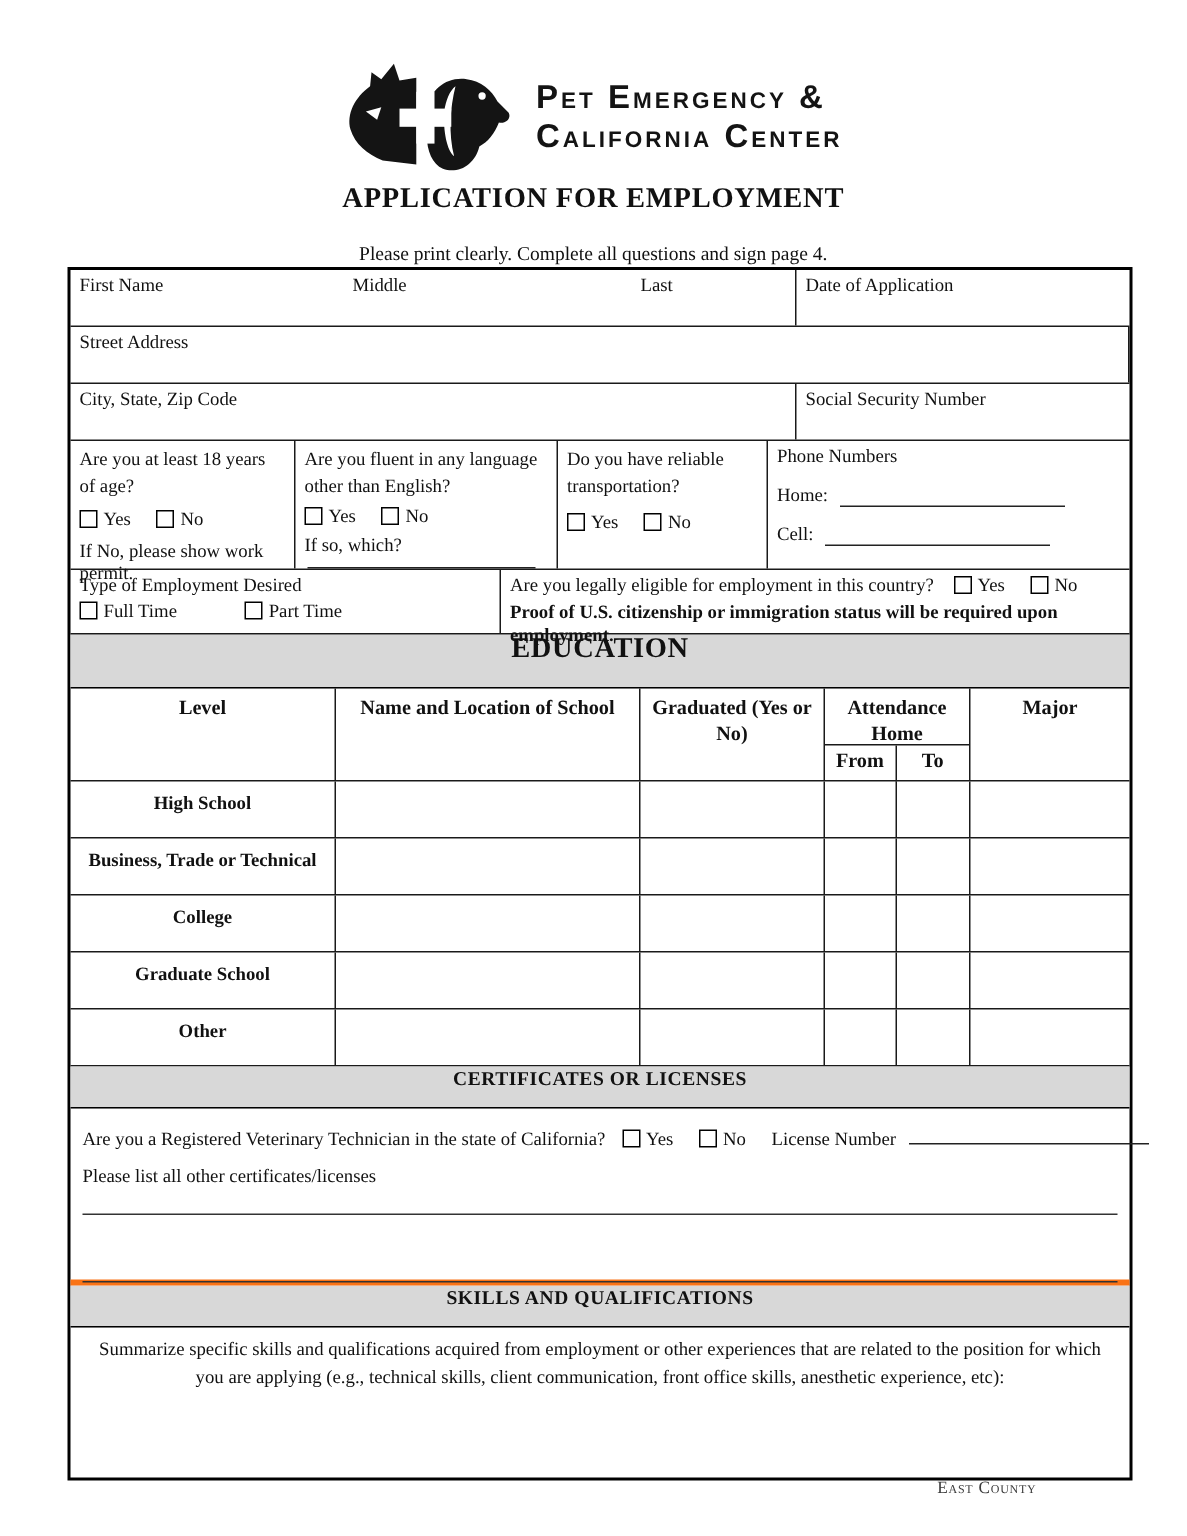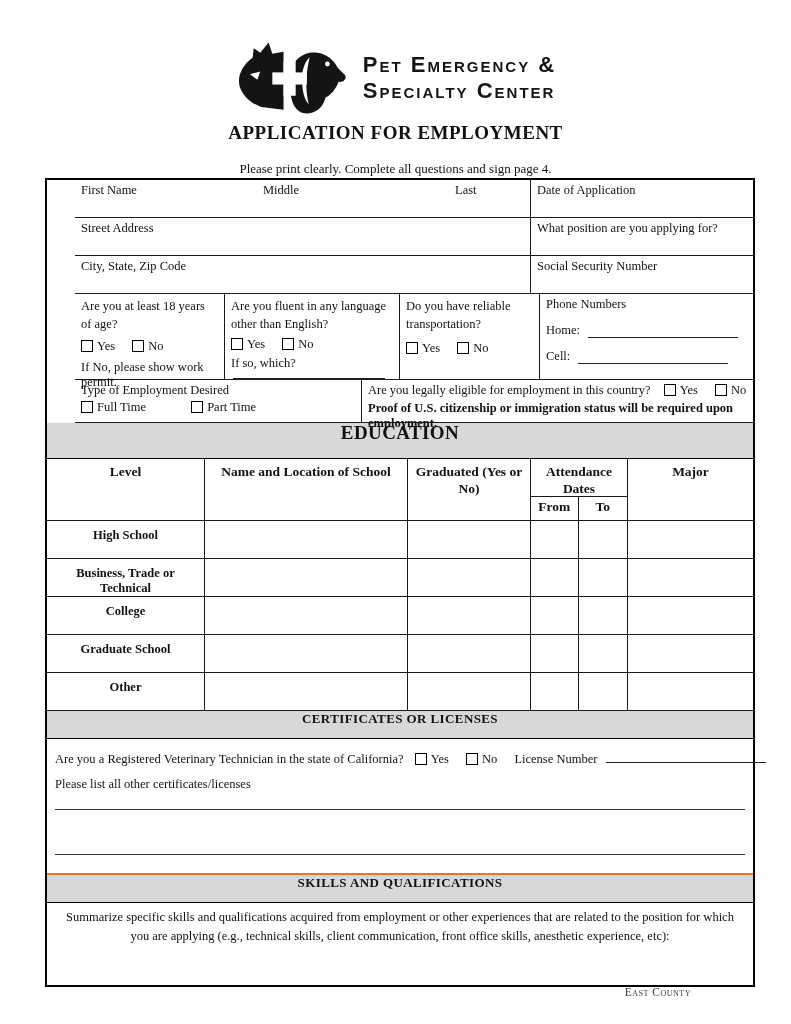--- a/index.html
+++ b/index.html
@@ -15,21 +15,21 @@
   .logo-text { font-family:"Liberation Sans", sans-serif; font-weight:bold;
     font-variant:small-caps; font-size:22px; letter-spacing:2px; line-height:1.2; color:#141414; }
   .doc-title { position:absolute; top:122px; left:0; width:100%; text-align:center;
     font-weight:bold; font-size:19px; letter-spacing:0.5px; }
   .instruction { position:absolute; top:161px; left:0; width:100%; text-align:center;
     font-size:13px; }
 
   
   .form-table { position:absolute; left:45px; top:178px; width:710px; height:809px;
     border:2px solid #000; background:#fff; }
-  .row { display:flex; border-bottom:1px solid #1a1a1a; position:relative;margin-left:28px; }
+  .row { display:flex; border-bottom:1px solid #1a1a1a; position:relative; }
   .cell { position:relative; padding:3px 6px; font-size:12.5px; }
   .br { border-right:1px solid #1a1a1a; }
   .grow { flex:1; }
 
   .r-name   { height:38px; }
   .r-addr   { height:38px; }
   .r-city   { height:38px; }
   .r-quest  { height:86px; }
   .r-emp    { height:43px; }
   .label-abs { position:absolute; top:3px; font-size:12.5px; }
@@ -44,33 +44,33 @@
   
   .bar { height:36px; background:#d8d8d8; border-bottom:1px solid #000;
     text-align:center; font-weight:bold; font-size:19px; line-height:19px;
     letter-spacing:0.4px; }
   .bar.small { height:28px; font-size:13px; line-height:16px; }
 
   
   .edu-head { height:62px; display:flex; border-bottom:1px solid #1a1a1a; }
   .edu-row  { height:38px; display:flex; border-bottom:1px solid #1a1a1a; }
   .ec { position:relative; padding:5px 4px; text-align:center; }
-  .c-level { width:158px; } .c-school { width:203px; } .c-grad { width:123px; }
+  .c-level { width:177px; } .c-school { width:203px; } .c-grad { width:123px; }
   .c-from { width:48px; } .c-to { width:49px; } .c-major { flex:1; }
   .edu-head .ec { font-weight:bold; font-size:13.5px; line-height:1.25; }
   .att-cell { width:97px; display:flex; flex-direction:column; padding:0; }
   .att-title { height:38px; border-bottom:1px solid #1a1a1a; padding-top:5px;
     font-weight:bold; font-size:13.5px; line-height:1.25; text-align:center; }
   .att-sub { flex:1; display:flex; }
   .att-sub .ec { padding-top:2px; }
   .edu-row .c-level { font-weight:bold; font-size:12.5px; padding-top:7px; line-height:1.2; }
 
   
-  .cert-body { height:136px; position:relative; font-size:12.5px;
-    border-bottom:2px solid #f97316; }
+  .cert-body { height:118px; position:relative; font-size:12.5px;
+    border-bottom:4px solid #f97316; }
   .cert-q { position:absolute; top:12px; left:8px; right:8px; white-space:nowrap; }
   .cert-list { position:absolute; top:38px; left:8px; }
   .blank-line { position:absolute; left:8px; right:8px; border-bottom:1px solid #333; }
   .bl1 { top:70px; } .bl2 { top:115px; }
 
   
   .skills-body { height:132px; padding:5px 9px; font-size:12.5px; line-height:1.55;text-align:center; }
 
   .footer-mark { position:absolute; top:986px; right:100px; font-size:11.5px;
     font-variant:small-caps; color:#3c3c3c; letter-spacing:0.5px; }
@@ -99,21 +99,21 @@
         <path d="M80,18 C76,34 75,52 79,68 C74,64 71,50 72,36 C73,28 76,21 80,18 Z" fill="#ffffff"></path>
         <circle cx="99" cy="25" r="2.6" fill="#ffffff"></circle>
       </g>
       <g>
         <rect x="52" y="22" width="13" height="37" fill="#ffffff"></rect>
         <rect x="40" y="34" width="37" height="13" fill="#ffffff"></rect>
       </g>
     </svg>
     <div class="logo-text">
       <div>Pet Emergency &amp;</div>
-      <div>Specialty Center</div>
+      <div>California Center</div>
     </div>
   </div>
 
   <div class="doc-title">APPLICATION FOR EMPLOYMENT</div>
   <div class="instruction">Please print clearly.  Complete all questions and sign page 4.</div>
 
   <div class="form-table">
 
     <div class="row r-name">
       <div class="cell grow br">
@@ -122,23 +122,20 @@
         <span class="label-abs" style="left:380px">Last</span>
       </div>
       <div class="cell" style="width:222px">
         <span>Date of Application</span>
       </div>
     </div>
 
     <div class="row r-addr">
       <div class="cell grow br">
         <span>Street Address</span>
-      </div>
-      <div class="cell" style="width:222px">
-        <span>What position are you applying for?</span>
       </div>
     </div>
 
     <div class="row r-city">
       <div class="cell grow br">
         <span>City, State, Zip Code</span>
       </div>
       <div class="cell" style="width:222px">
         <span>Social Security Number</span>
       </div>
@@ -203,21 +200,21 @@
       </div>
     </div>
 
     <div class="bar">EDUCATION</div>
 
     <div class="edu-head">
       <div class="ec br c-level">Level</div>
       <div class="ec br c-school">Name and Location of School</div>
       <div class="ec br c-grad">Graduated (Yes or No)</div>
       <div class="att-cell br">
-        <div class="att-title">Attendance Dates</div>
+        <div class="att-title">Attendance Home</div>
         <div class="att-sub">
           <div class="ec br c-from" style="font-weight:bold">From</div>
           <div class="ec c-to" style="font-weight:bold">To</div>
         </div>
       </div>
       <div class="ec c-major">Major</div>
     </div>
 
     <div class="edu-row">
       <div class="ec br c-level">High School</div>

